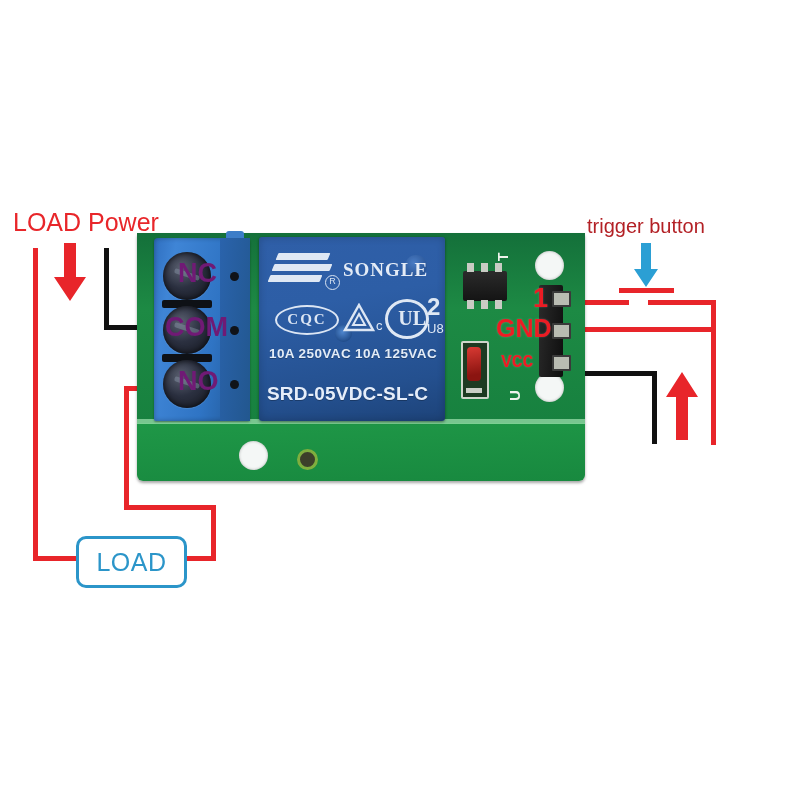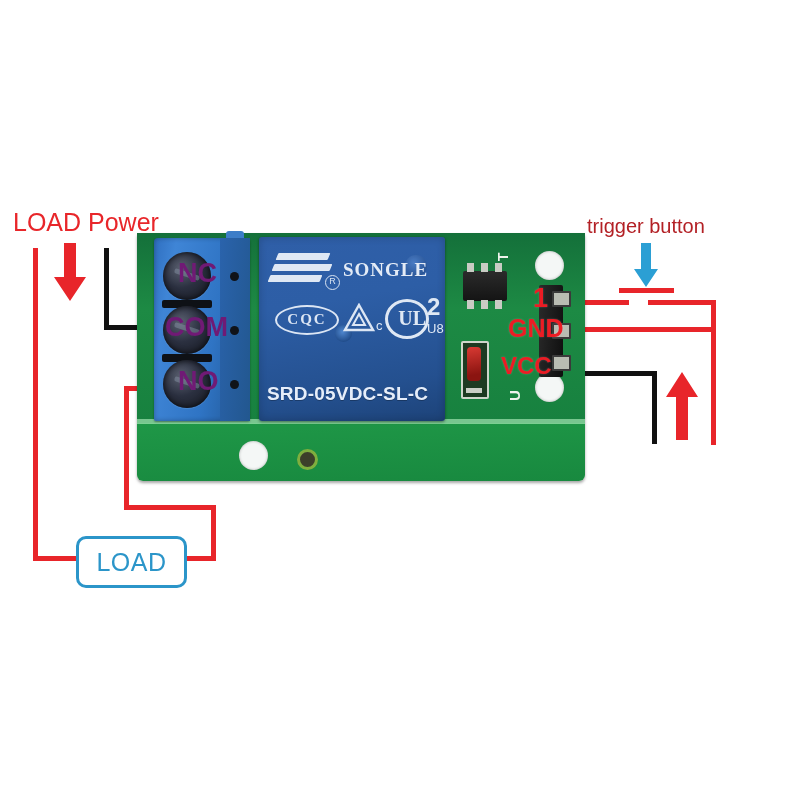--- a/index.html
+++ b/index.html
@@ -457,20 +457,23 @@
       </div>
 
       <div class="ul-mark">
         <span class="ul-c">c</span>
         <span class="ul-ring">UL</span>
         <span class="ul-2">2</span>
         <span class="ul-u8">U8</span>
       </div>
 
       <div class="ratings">
+        <div>
+          <span class="rat-l">10A 250VAC</span><span>10A 125VAC</span>
+        </div>
       </div>
 
       <div class="model">SRD-05VDC-SL-C</div>
     </div>
 
     <div class="ctrl-zone">
       <div class="mhole mh1"></div>
       <div class="mhole mh2"></div>
 
       <div class="silk-t">T</div>
@@ -496,22 +499,22 @@
 
     <div class="mhole mh3"></div>
     <div class="via"></div>
   </div>
 
   <div class="termlbl" style="left:178px; top:258px;">NC</div>
   <div class="termlbl" style="left:165px; top:312px;">COM</div>
   <div class="termlbl" style="left:178px; top:366px;">NO</div>
 
   <div class="pinlbl" style="left:533px; top:283px; font-size:27px;">1</div>
-  <div class="pinlbl" style="left:496px; top:314px; font-size:25px;margin-left:12px;">GND</div>
-  <div class="pinlbl" style="left:501px; top:352px; font-size:24px;">VCC</div>
+  <div class="pinlbl" style="left:496px; top:314px; font-size:25px;">GND</div>
+  <div class="pinlbl" style="left:501px; top:352px; font-size:18px;font-family:Liberation Mono, monospace;">VCC</div>
 
   <div class="lbl red" style="left:13px; top:210px; font-size:25px;">LOAD Power</div>
 
 
   <div class="lbl darkred" style="left:587px; top:216px; font-size:20px;">trigger button</div>
 
 
   <div class="arrow" style="left:52px; top:243px;">
     <svg width="36" height="60" viewBox="0 0 36 60">
       <polygon points="12,0 24,0 24,34 34,34 18,58 2,34 12,34" fill="#e8252a"></polygon>

